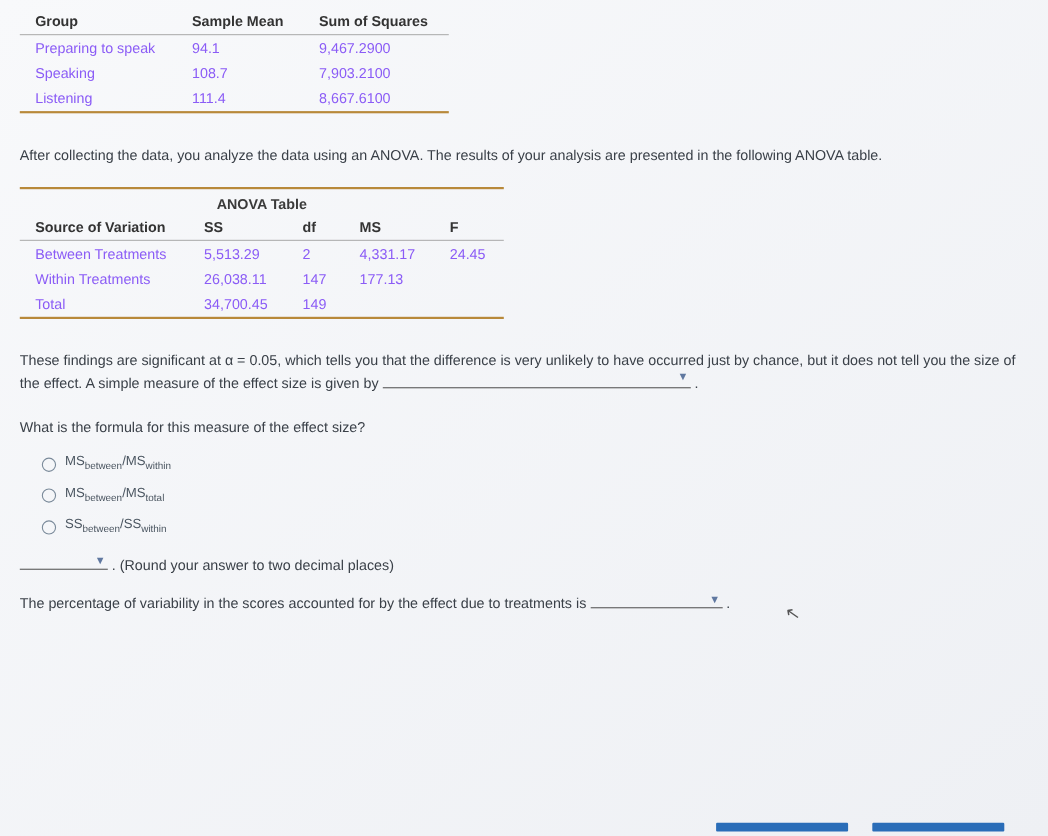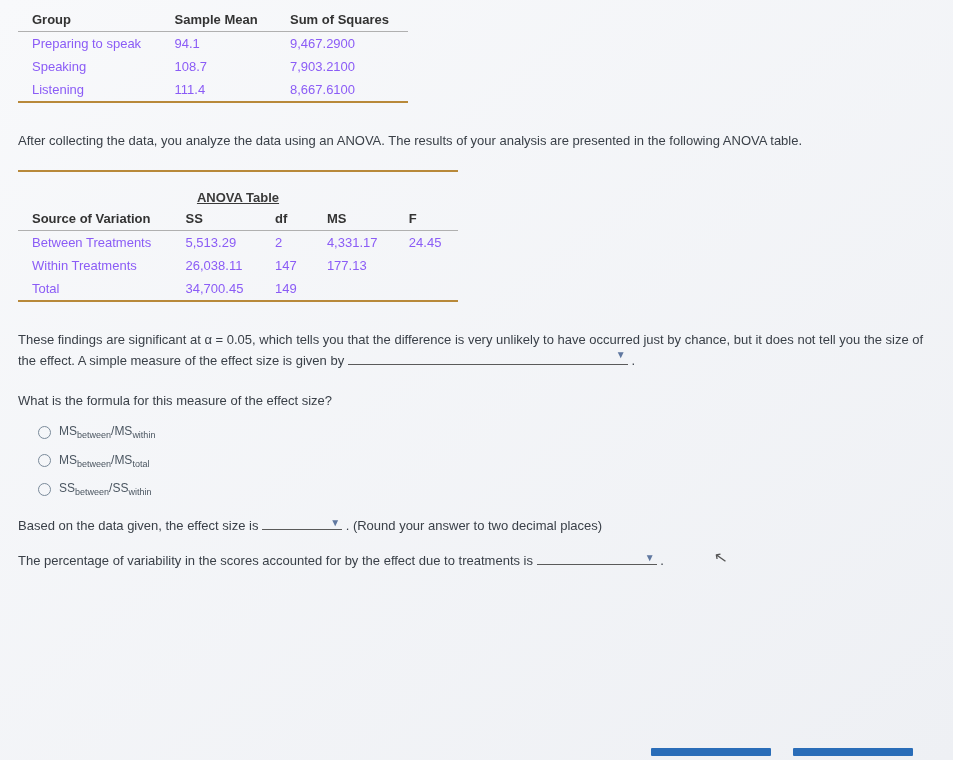--- a/index.html
+++ b/index.html
@@ -16,42 +16,42 @@
   }
   .tbl { border-collapse: collapse; margin-bottom: 8px; }
   .tbl th, .tbl td { padding: 4px 14px; text-align: left; font-size: 13px; }
   .tbl th { font-weight: bold; color: #333; }
   .tbl td { color: #8b5cf6; }
   .tbl .num { text-align: left; }
   .hr-gold { height: 2px; background: #b8893a; border: none; }
   .hr-thin { height: 1px; background: #b0b0b0; border: none; }
   .data-table { width: 390px; }
   .anova-box { width: 440px; margin-top: 18px; }
-  .anova-title { text-align: center; font-weight: bold; padding: 18px 0 2px 0; font-size: 13px; text-decoration: underline; }
+  .anova-title { text-align: center; font-weight: bold; padding: 6px 0 2px 0; font-size: 13px; }
   .para { margin-top: 28px; color: #3a4048; font-size: 13px; line-height: 1.6; }
   .blank-line {
     display: inline-block;
     min-width: 280px;
     border-bottom: 1px solid #5a5a5a;
     vertical-align: baseline;
     position: relative;
     height: 14px;
   }
   .blank-short { min-width: 80px; }
   .blank-med { min-width: 120px; }
   .dd-arrow {
     position: absolute;
     right: 2px;
     bottom: 1px;
     font-size: 10px;
     color: #6078a0;
   }
   .q { margin-top: 22px; color: #3a4048; font-size: 13px; }
   .options { margin: 16px 0 0 20px; }
-  .opt { display: flex; align-items: center; gap: 8px; margin-bottom: 12px; color: #4a5560; font-size: 12px; }
+  .opt { display: flex; align-items: flex-end; gap: 8px; margin-bottom: 12px; color: #4a5560; font-size: 12px; }
   .radio {
     width: 13px; height: 13px;
     border: 1.5px solid #7a8a9a;
     border-radius: 50%;
     flex-shrink: 0;
   }
   .sub { font-size: 9px; vertical-align: sub; }
   .stmt { margin-top: 18px; color: #3a4048; font-size: 13px; }
   .cursor {
     position: absolute;
@@ -184,21 +184,20 @@
   </div>
   <div class="opt">
     <span class="radio"></span>
     <span>
       <span>SS</span><span class="sub">between</span>/<span>SS</span><span class="sub">within</span>
     </span>
   </div>
 </div>
 
 <p class="stmt">
-  <span>Based on the data given, the effect size is </span>
   <span class="blank-line blank-short">
     <span class="dd-arrow">▼</span>
   </span>
   <span> . (Round your answer to two decimal places)</span>
 </p>
 
 <p class="stmt">
   <span>The percentage of variability in the scores accounted for by the effect due to treatments is </span>
   <span class="blank-line blank-med">
     <span class="dd-arrow">▼</span>

